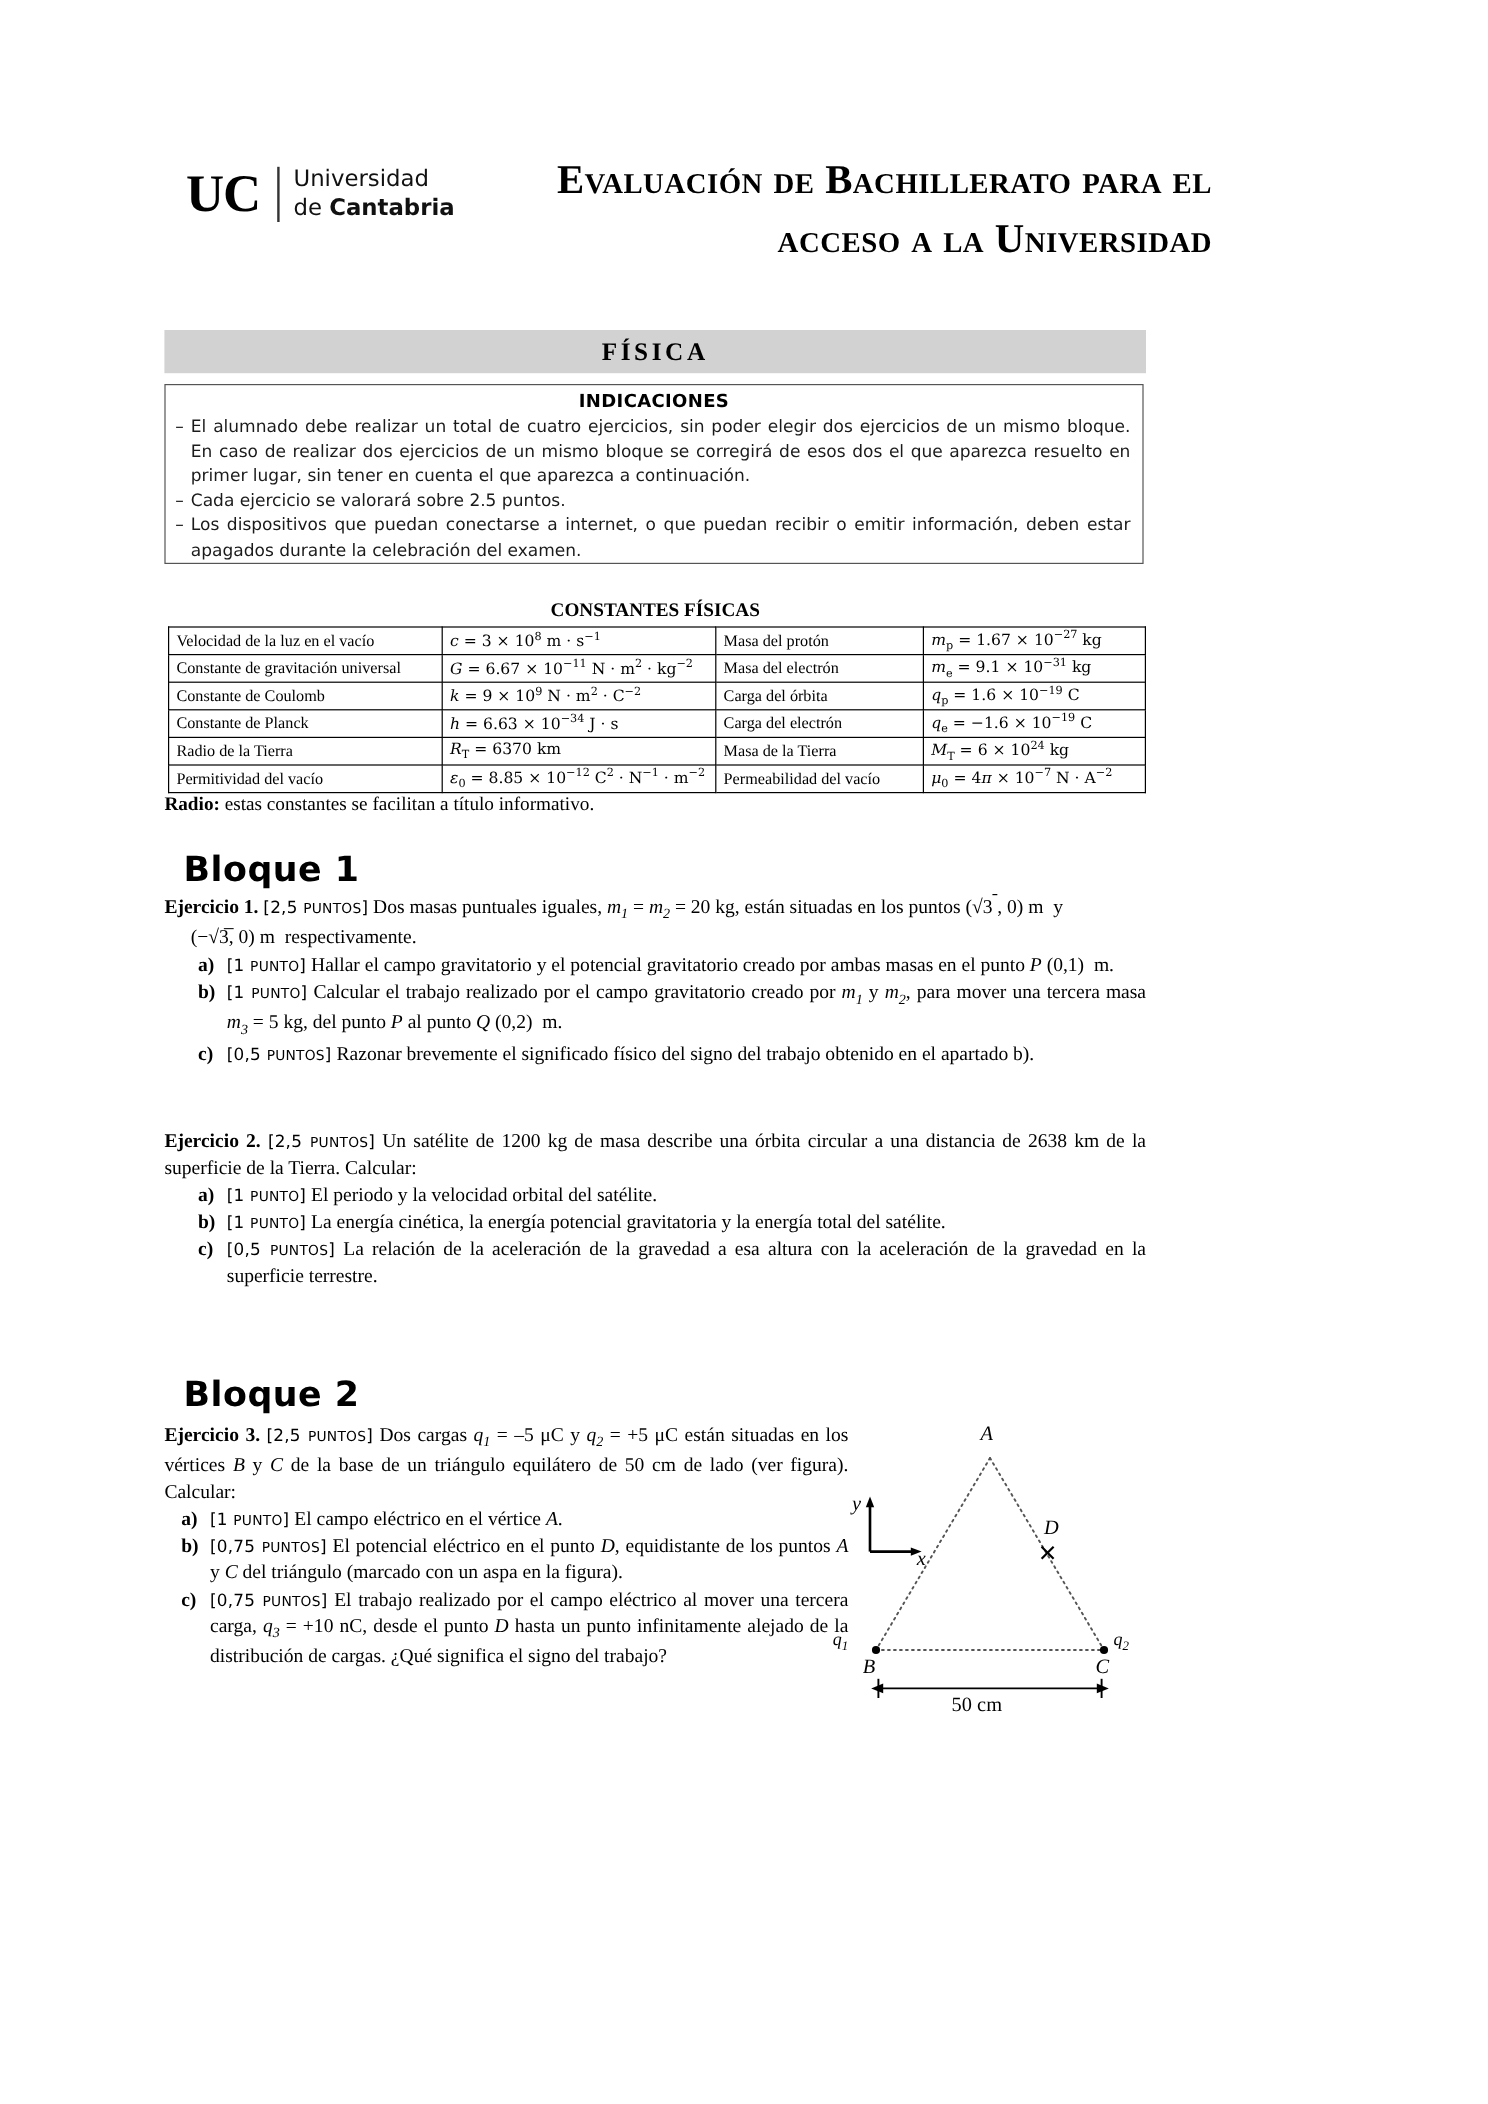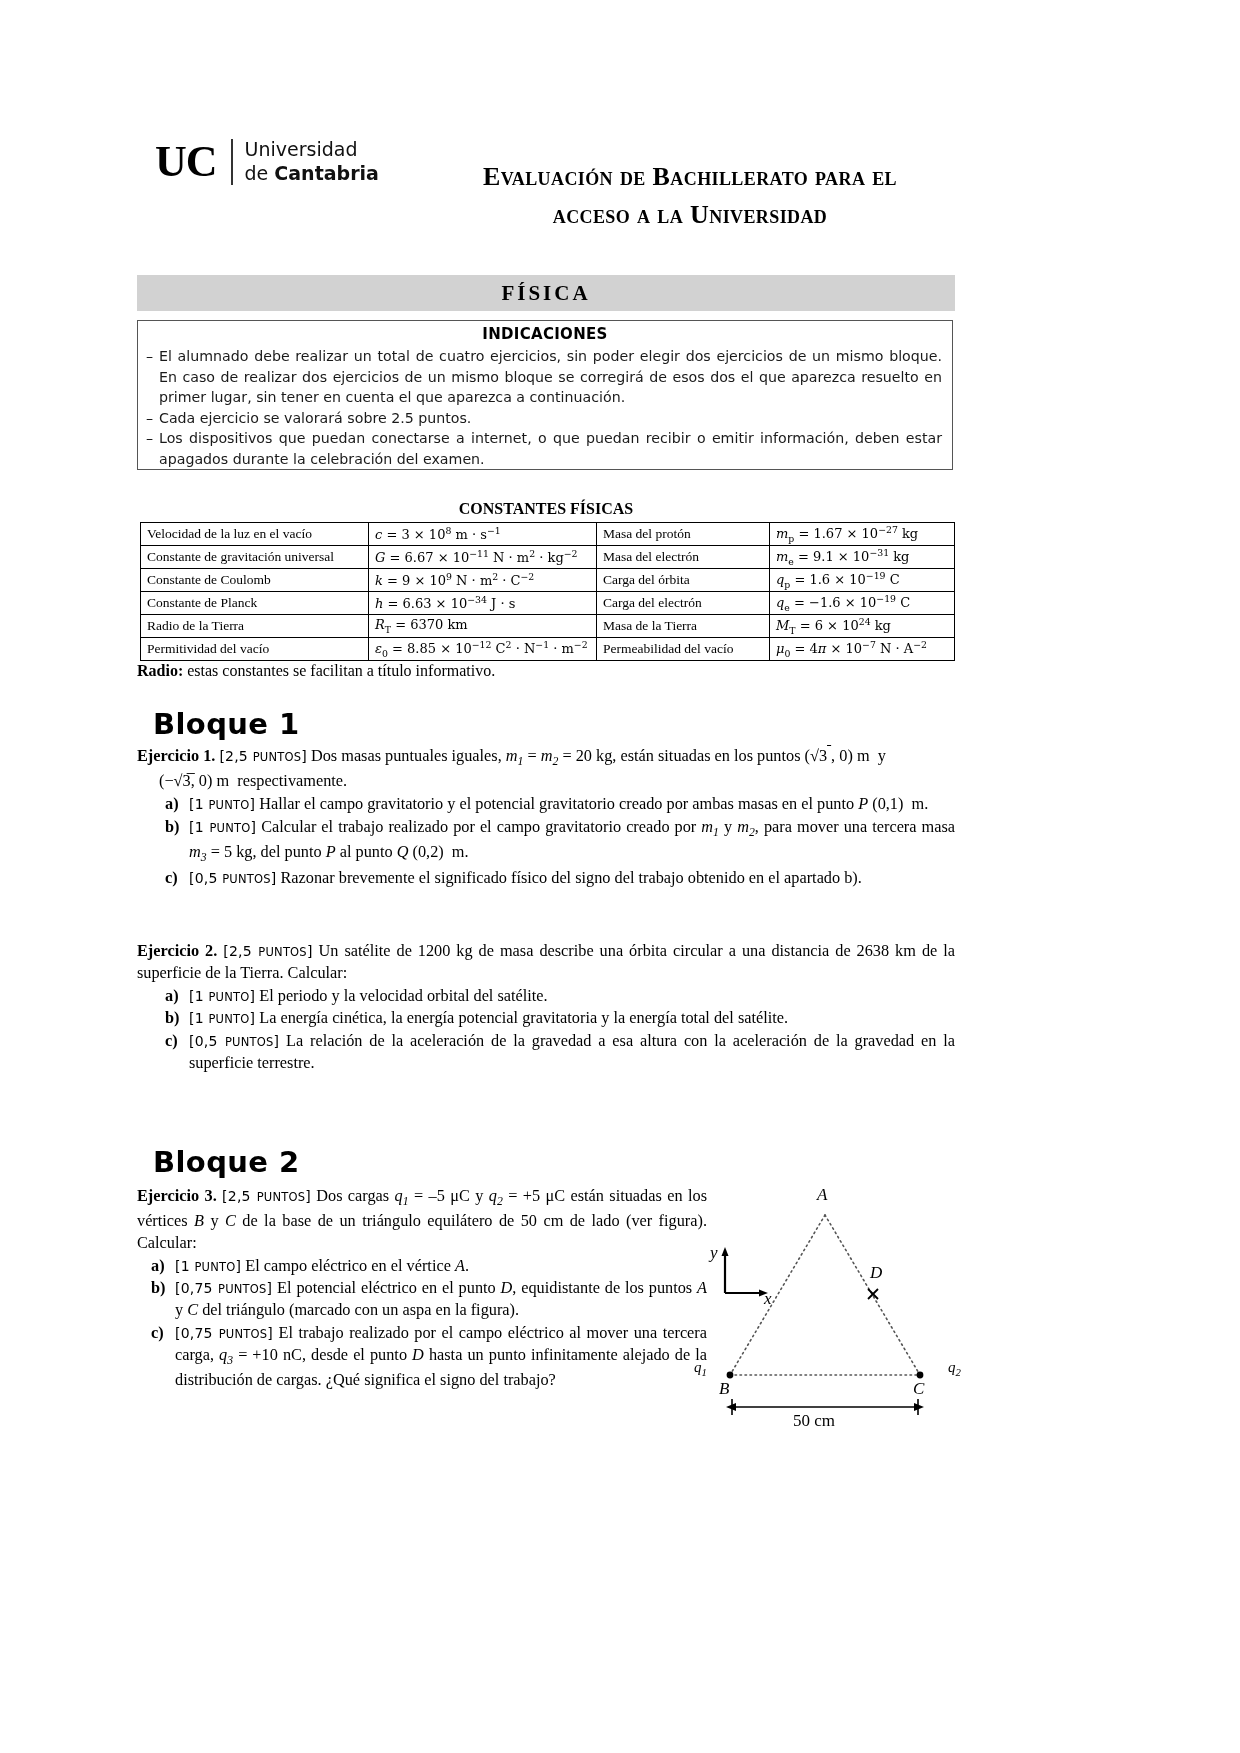--- a/index.html
+++ b/index.html
@@ -19,26 +19,25 @@
   .logo-uc {
     font-family:Liberation Serif, serif; font-weight:bold; font-size:44px;
     letter-spacing:-1px; line-height:1; color:#000;margin-left:15px;
   }
   .logo-rule { width:2px; height:46px; background:#333; margin:0 12px 0 14px; }
   .logo-words { font-family:"DejaVu Sans", sans-serif; font-size:19px; line-height:1.25; color:#111; }
   .logo-words .b { font-weight:bold; }
 
   .title-main {
     position:absolute; left:370px; top:8px; width:640px;
-    text-align:center;
-    font-family:"Liberation Serif", serif;
-    font-weight:bold; font-size:26px; line-height:1.45;
+    text-align:right;
+    font-family:"Liberation Serif", serif;
+    font-weight:bold; font-size:34px; line-height:1.45;
     font-variant:small-caps;
     letter-spacing:0.4px;
-    margin-top:32px;
   }
   .date-line {
     position:absolute; left:370px; top:108px; width:640px;
     text-align:center; font-weight:bold; font-size:23px;
     font-family:"Liberation Serif", serif;
   }
 
   
   .subject-bar {
     position:absolute; left:137px; top:275px; width:818px; height:36px;
@@ -293,17 +292,17 @@
       <polygon points="36,222 46,218 46,226" fill="#000"></polygon>
       <polygon points="234,222 224,218 224,226" fill="#000"></polygon>
     </svg>
     <div class="fig-label" style="left:127px; top:0px;">A</div>
     <div class="fig-label" style="left:20px; top:58px;">y</div>
     <div class="fig-label" style="left:74px; top:104px;">x</div>
     <div class="fig-label" style="left:180px; top:78px;">D</div>
     <div class="fig-label" style="left:29px; top:194px;">B</div>
     <div class="fig-label" style="left:223px; top:194px;">C</div>
     <div class="fig-label small" style="left:4px; top:174px;"><span>q</span><sub>1</sub></div>
-    <div class="fig-label small" style="left:238px; top:174px;margin-left:20px;"><span>q</span><sub>2</sub></div>
+    <div class="fig-label small" style="left:238px; top:174px;"><span>q</span><sub>2</sub></div>
     <div class="cm-label" style="left:103px; top:226px;">50 cm</div>
   </div>
 
 </div>
 
 </body></html>

